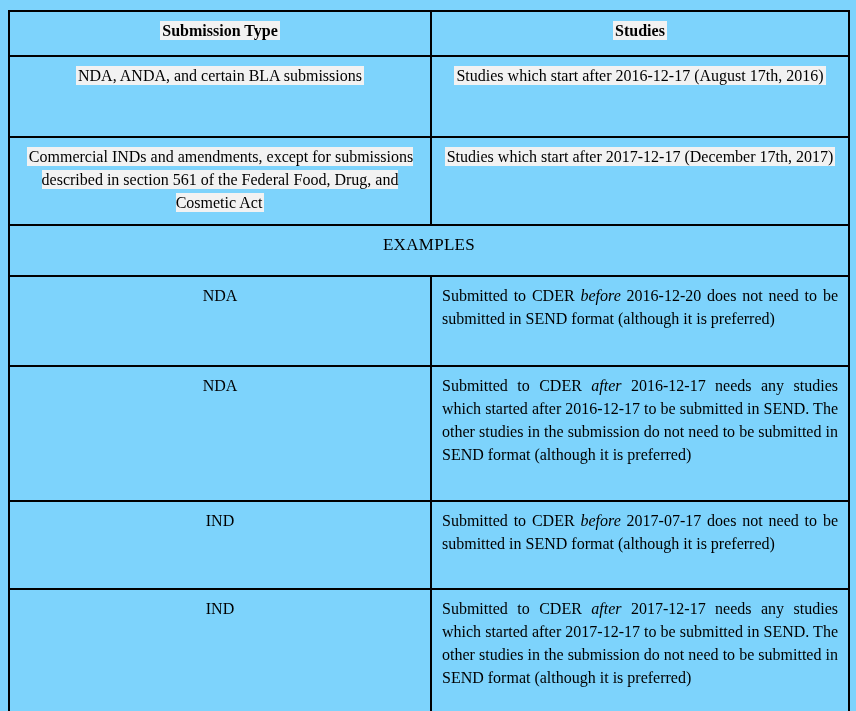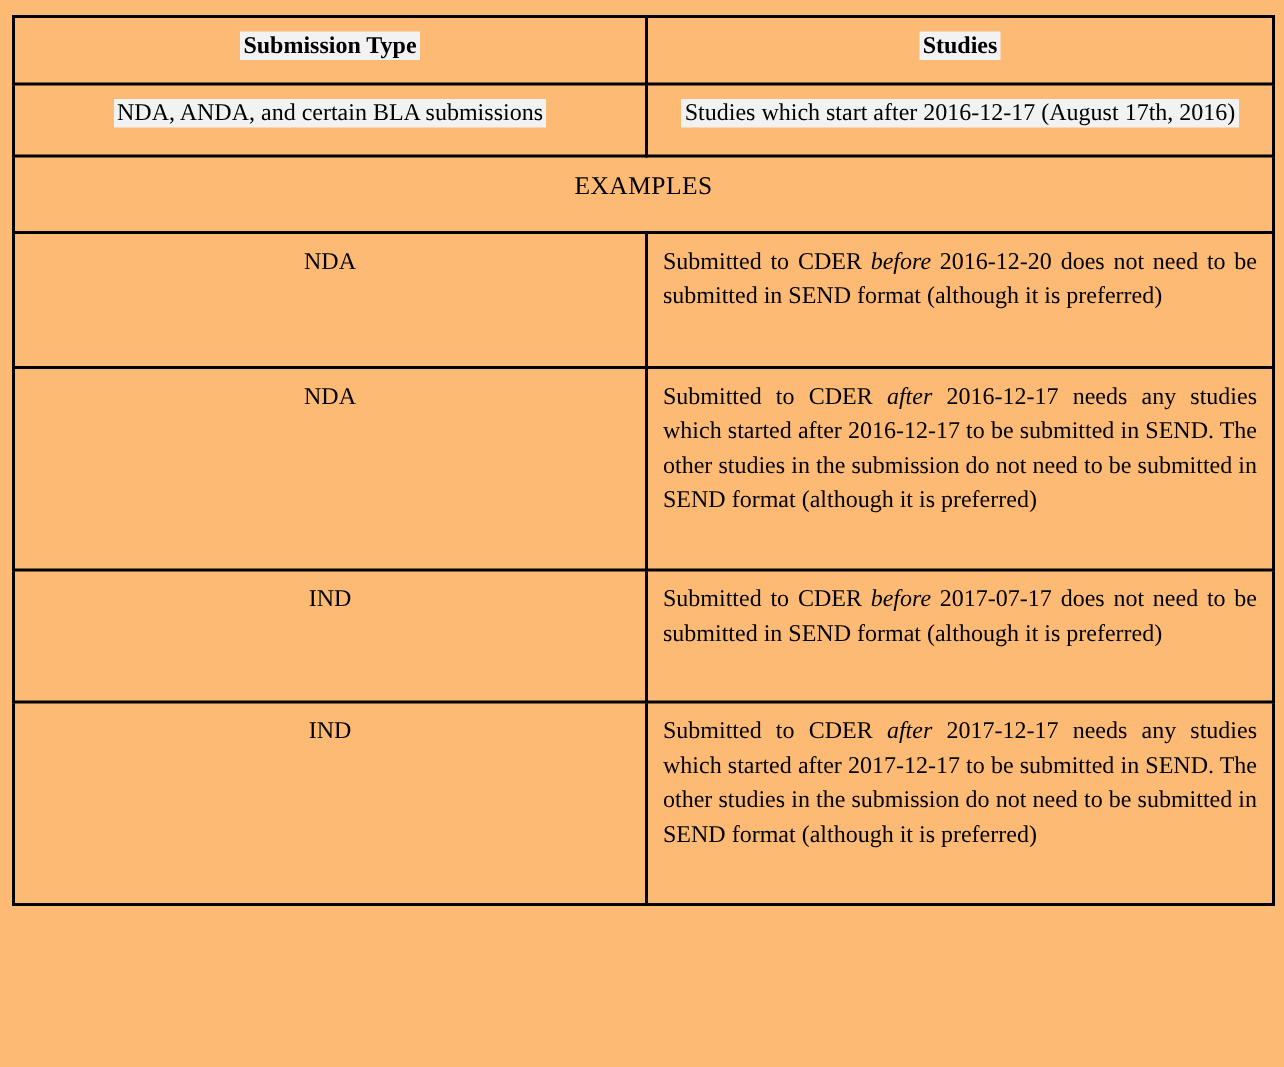--- a/index.html
+++ b/index.html
@@ -4,21 +4,21 @@
 <style>
   html, body {
     margin: 0;
     padding: 0;
     background: #ffffff;
   }
   .page {
     width: 856px;
     height: 711px;
     box-sizing: border-box;
-    background: #fdba74;
+    background: #7dd3fc;
     overflow: hidden;
   }
   table.send-table {
     border-collapse: collapse;
     table-layout: fixed;
     width: 840px;
     margin: 10px 8px 0 8px;
     font-family: "Liberation Serif", "DejaVu Serif", serif;
     color: #000000;
     font-size: 16px;
@@ -27,21 +27,21 @@
   table.send-table col.c2 { width: 418px; }
   table.send-table th,
   table.send-table td {
     border: 2px solid #000000;
     vertical-align: top;
     padding: 7px 10px 10px 10px;
     line-height: 23px;
     box-sizing: border-box;
   }
   tr.r-header   { height: 45px; }
-  tr.r-timing-1 { height: 48px; font-family: Liberation Serif, serif; }
+  tr.r-timing-1 { height: 81px; font-family: Liberation Serif, serif; }
   tr.r-timing-2 { height: 81px; }
   tr.r-examples { height: 51px; }
   tr.r-ex-1     { height: 90px; }
   tr.r-ex-2     { height: 135px; }
   tr.r-ex-3     { height: 88px; }
   tr.r-ex-4     { height: 135px; }
 
   .cell-center { text-align: center; }
   th.header-cell {
     font-weight: bold;
@@ -87,20 +87,28 @@
 
       <tr class="r-timing-1">
         <td class="cell-center">
           <span class="hl">NDA, ANDA, and certain BLA submissions</span>
         </td>
         <td class="cell-center">
           <span class="hl">Studies which start after 2016-12-17 (August 17th, 2016)</span>
         </td>
       </tr>
 
+      <tr class="r-timing-2">
+        <td class="cell-center">
+          <span class="hl">Commercial INDs and amendments, except for submissions described in section 561 of the Federal Food, Drug, and Cosmetic Act</span>
+        </td>
+        <td class="cell-center">
+          <span class="hl">Studies which start after 2017-12-17 (December 17th, 2017)</span>
+        </td>
+      </tr>
 
       <tr class="r-examples">
         <td class="examples-cell" colspan="2">
           <span>EXAMPLES</span>
         </td>
       </tr>
 
       <tr class="r-ex-1">
         <td class="cell-center">
           <span>NDA</span>

